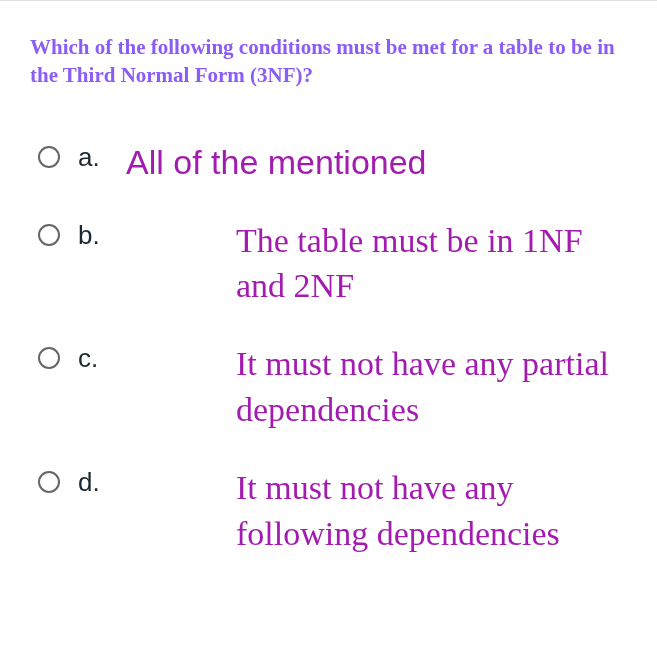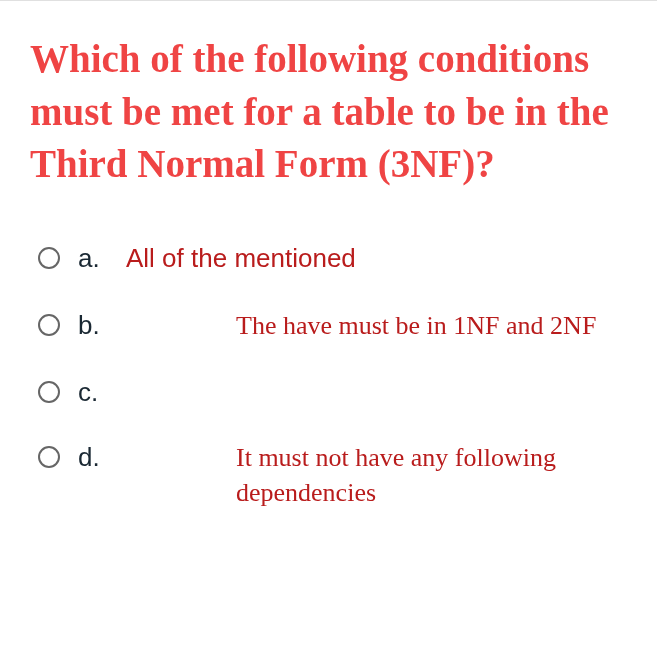--- a/index.html
+++ b/index.html
@@ -10,24 +10,24 @@
     body {
       width: 657px;
       height: 659px;
       background: #fff;
       padding: 32px 30px;
       font-family: Georgia, 'Times New Roman', serif;
       border-top: 1px solid #e0e0e0;
       color: #1a2833;
     }
     .question-title {
-      font-size: 39px;
+      font-size: 21px;
       font-weight: bold;
       line-height: 1.35;
-      color: #ef4444;
+      color: #8b5cf6;
       margin-bottom: 50px;
       font-family: Georgia, 'Times New Roman', serif;
     }
     .options {
       display: flex;
       flex-direction: column;
       gap: 32px;
     }
     .option-row {
       display: flex;
@@ -51,23 +51,23 @@
       font-size: 26px;
       font-family: -apple-system, BlinkMacSystemFont, 'Segoe UI', Arial, sans-serif;
       color: #1a2833;
       padding-top: 2px;
     }
     .option-row.narrow .option-letter {
       width: 140px;
     }
     .option-text {
       flex: 1;
-      font-size: 26px;
+      font-size: 34px;
       font-family: Georgia, 'Times New Roman', serif;
-      color: #b91c1c;
+      color: #a21caf;
       line-height: 1.35;
     }
     .option-row.first .option-text {
       font-family: -apple-system, BlinkMacSystemFont, 'Segoe UI', Arial, sans-serif;
     }
   </style>
 </head>
 <body>
 
 <h1 class="question-title">Which of the following conditions must be met for a table to be in the Third Normal Form (3NF)?</h1>
@@ -76,26 +76,27 @@
 
   <div class="option-row first">
     <div class="radio"></div>
     <div class="option-letter">a.</div>
     <div class="option-text">All of the mentioned</div>
   </div>
 
   <div class="option-row narrow">
     <div class="radio"></div>
     <div class="option-letter">b.</div>
-    <div class="option-text">The have must be in 1NF and 2NF</div>
+    <div class="option-text">The table must be in 1NF and 2NF</div>
   </div>
 
   <div class="option-row narrow">
     <div class="radio"></div>
     <div class="option-letter">c.</div>
+    <div class="option-text">It must not have any partial dependencies</div>
   </div>
 
   <div class="option-row narrow">
     <div class="radio"></div>
     <div class="option-letter">d.</div>
     <div class="option-text">It must not have any following dependencies</div>
   </div>
 
 </div>
 

